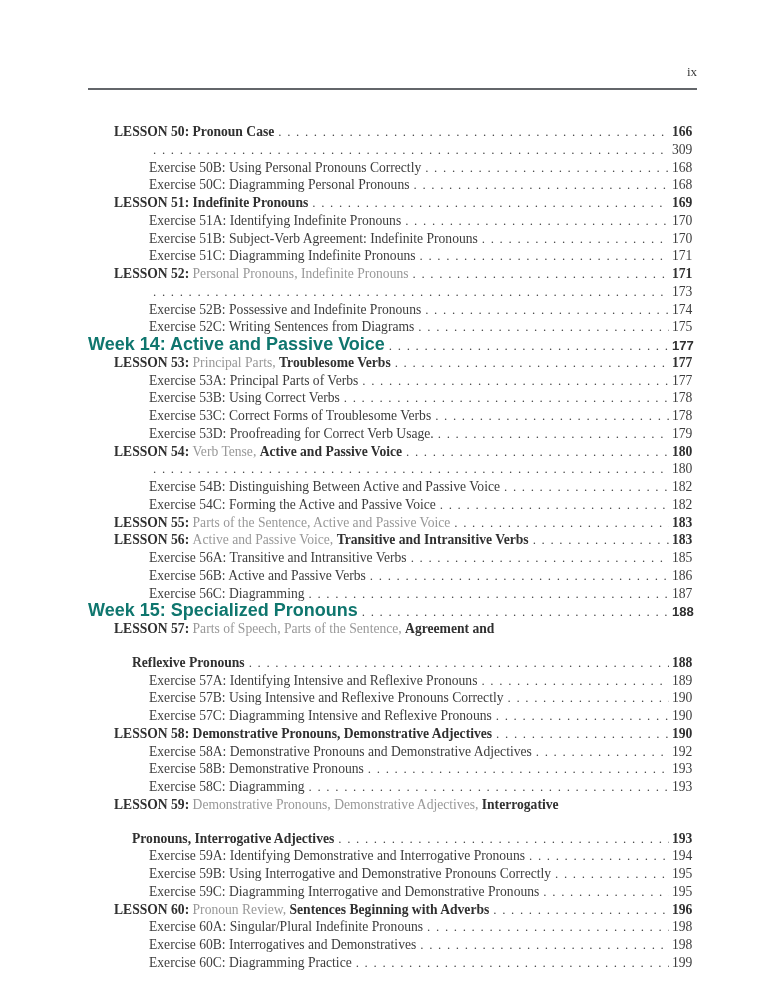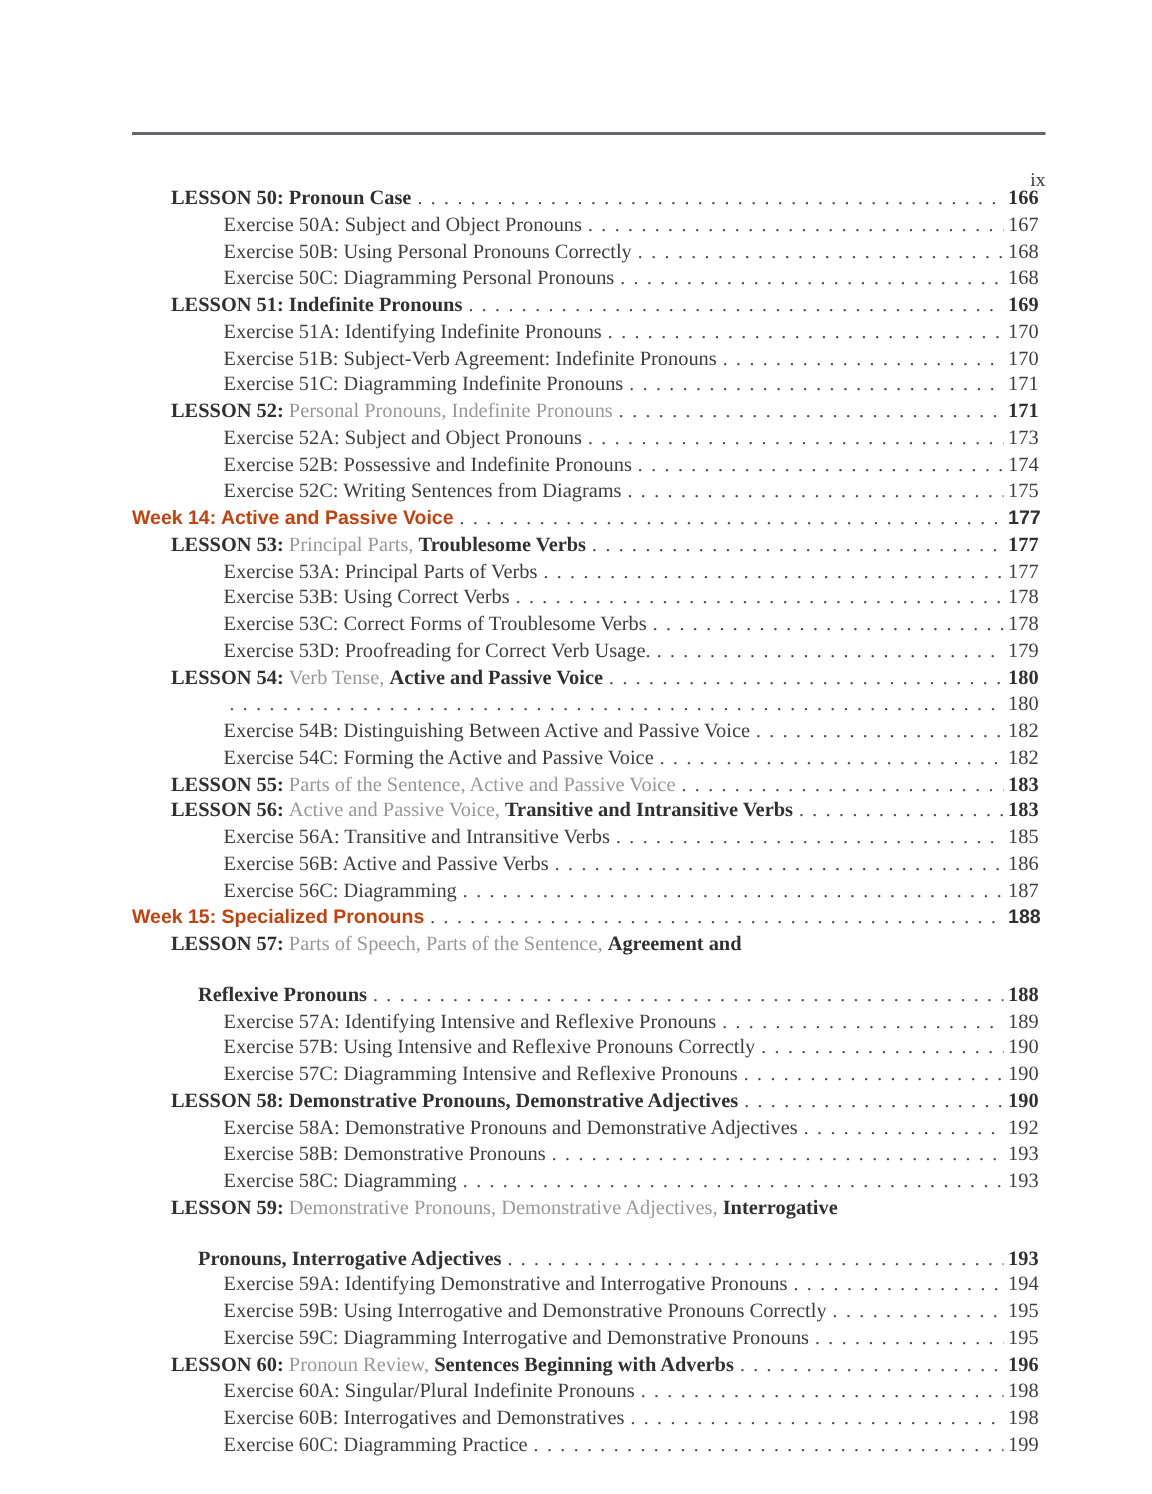--- a/index.html
+++ b/index.html
@@ -6,21 +6,21 @@
     --text:#3d3d3d; --bold-text:#303030; --muted:#989898; --rule:#63666a; --paper:#ffffff;
   }
   html,body{margin:0;padding:0;}
   body{
     width:768px;height:996px;position:relative;overflow:hidden;
     background:var(--paper);
     font-family:"Liberation Serif", serif;
   }
   .folio{
     position:absolute;top:64px;right:71px;
-    font-size:13px;color:#3a3a3a;margin-top:48px;
+    font-size:13px;color:#3a3a3a;
   }
   .header-rule{
     position:absolute;top:88px;left:88px;width:609px;height:2px;
     background:var(--rule);
   }
   .toc{
     position:absolute;top:123px;left:88px;width:610px;
   }
   .row{
     display:flex;align-items:baseline;
@@ -30,21 +30,21 @@
   }
   .indent-week{padding-left:0;}
   .indent-lesson{padding-left:26px;}
   .indent-cont{padding-left:44px;margin-top:16px;}
   .indent-ex{padding-left:61px;}
   .rowtext{white-space:pre;flex:0 0 auto;}
   .seg-lesson{font-weight:bold;color:var(--bold-text);}
   .seg-gray{font-weight:normal;color:var(--muted);}
   .seg-week{
     font-family:"Liberation Sans", sans-serif;
-    font-weight:bold;color:#c2410c;font-size:13px;
+    font-weight:bold;color:#0f766e;font-size:18px;
   }
   .seg-plain{color:var(--text);}
   .leader{
     flex:1 1 auto;overflow:hidden;white-space:nowrap;
     color:#4a4a4a;margin:0 3px 0 4px;letter-spacing:1.2px;
     font-size:13px;
   }
   .page{
     flex:0 0 auto;min-width:26px;text-align:left;white-space:nowrap;
   }
@@ -58,23 +58,22 @@
 <div>
   <div class="folio">ix</div>
   <div class="header-rule"></div>
   <div class="toc">
       <div class="row indent-lesson">
         <span class="rowtext"><span class="seg-lesson">LESSON 50: Pronoun Case</span></span>
         <span class="leader">. . . . . . . . . . . . . . . . . . . . . . . . . . . . . . . . . . . . . . . . . . . . . . . . . . . . . . . . . . . . . . . . . . . . . . . . . . . . . . . . . . . . . . . . . . . . . . . . . . . . . . . . . . . . . . . . . . . . . . . . </span>
         <span class="page pg-bold">166</span>
       </div>
       <div class="row indent-ex">
-        <span class="rowtext"><span class="seg-plain">Exercise 50A: Subject and Object Pronouns</span></span>
-        <span class="leader">. . . . . . . . . . . . . . . . . . . . . . . . . . . . . . . . . . . . . . . . . . . . . . . . . . . . . . . . . . . . . . . . . . . . . . . . . . . . . . . . . . . . . . . . . . . . . . . . . . . . . . . . . . . . . . . . . . . . . . . . </span>
-        <span class="page pg-plain">167</span>
+        <span class="leader">. . . . . . . . . . . . . . . . . . . . . . . . . . . . . . . . . . . . . . . . . . . . . . . . . . . . . . . . . . . . . . . . . . . . . . . . . . . . . . . . . . . . . . . . . . . . . . . . . . . . . . . . . . . . . . . . . . . . . . . . </span>
+        <span class="page pg-plain">309</span>
       </div>
       <div class="row indent-ex">
         <span class="rowtext"><span class="seg-plain">Exercise 50B: Using Personal Pronouns Correctly</span></span>
         <span class="leader">. . . . . . . . . . . . . . . . . . . . . . . . . . . . . . . . . . . . . . . . . . . . . . . . . . . . . . . . . . . . . . . . . . . . . . . . . . . . . . . . . . . . . . . . . . . . . . . . . . . . . . . . . . . . . . . . . . . . . . . . </span>
         <span class="page pg-plain">168</span>
       </div>
       <div class="row indent-ex">
         <span class="rowtext"><span class="seg-plain">Exercise 50C: Diagramming Personal Pronouns</span></span>
         <span class="leader">. . . . . . . . . . . . . . . . . . . . . . . . . . . . . . . . . . . . . . . . . . . . . . . . . . . . . . . . . . . . . . . . . . . . . . . . . . . . . . . . . . . . . . . . . . . . . . . . . . . . . . . . . . . . . . . . . . . . . . . . </span>
         <span class="page pg-plain">168</span>
@@ -98,21 +97,20 @@
         <span class="rowtext"><span class="seg-plain">Exercise 51C: Diagramming Indefinite Pronouns</span></span>
         <span class="leader">. . . . . . . . . . . . . . . . . . . . . . . . . . . . . . . . . . . . . . . . . . . . . . . . . . . . . . . . . . . . . . . . . . . . . . . . . . . . . . . . . . . . . . . . . . . . . . . . . . . . . . . . . . . . . . . . . . . . . . . . </span>
         <span class="page pg-plain">171</span>
       </div>
       <div class="row indent-lesson">
         <span class="rowtext"><span class="seg-lesson">LESSON 52: </span><span class="seg-gray">Personal Pronouns, Indefinite Pronouns</span></span>
         <span class="leader">. . . . . . . . . . . . . . . . . . . . . . . . . . . . . . . . . . . . . . . . . . . . . . . . . . . . . . . . . . . . . . . . . . . . . . . . . . . . . . . . . . . . . . . . . . . . . . . . . . . . . . . . . . . . . . . . . . . . . . . . </span>
         <span class="page pg-bold">171</span>
       </div>
       <div class="row indent-ex">
-        <span class="rowtext"><span class="seg-plain">Exercise 52A: Subject and Object Pronouns</span></span>
         <span class="leader">. . . . . . . . . . . . . . . . . . . . . . . . . . . . . . . . . . . . . . . . . . . . . . . . . . . . . . . . . . . . . . . . . . . . . . . . . . . . . . . . . . . . . . . . . . . . . . . . . . . . . . . . . . . . . . . . . . . . . . . . </span>
         <span class="page pg-plain">173</span>
       </div>
       <div class="row indent-ex">
         <span class="rowtext"><span class="seg-plain">Exercise 52B: Possessive and Indefinite Pronouns</span></span>
         <span class="leader">. . . . . . . . . . . . . . . . . . . . . . . . . . . . . . . . . . . . . . . . . . . . . . . . . . . . . . . . . . . . . . . . . . . . . . . . . . . . . . . . . . . . . . . . . . . . . . . . . . . . . . . . . . . . . . . . . . . . . . . . </span>
         <span class="page pg-plain">174</span>
       </div>
       <div class="row indent-ex">
         <span class="rowtext"><span class="seg-plain">Exercise 52C: Writing Sentences from Diagrams</span></span>

